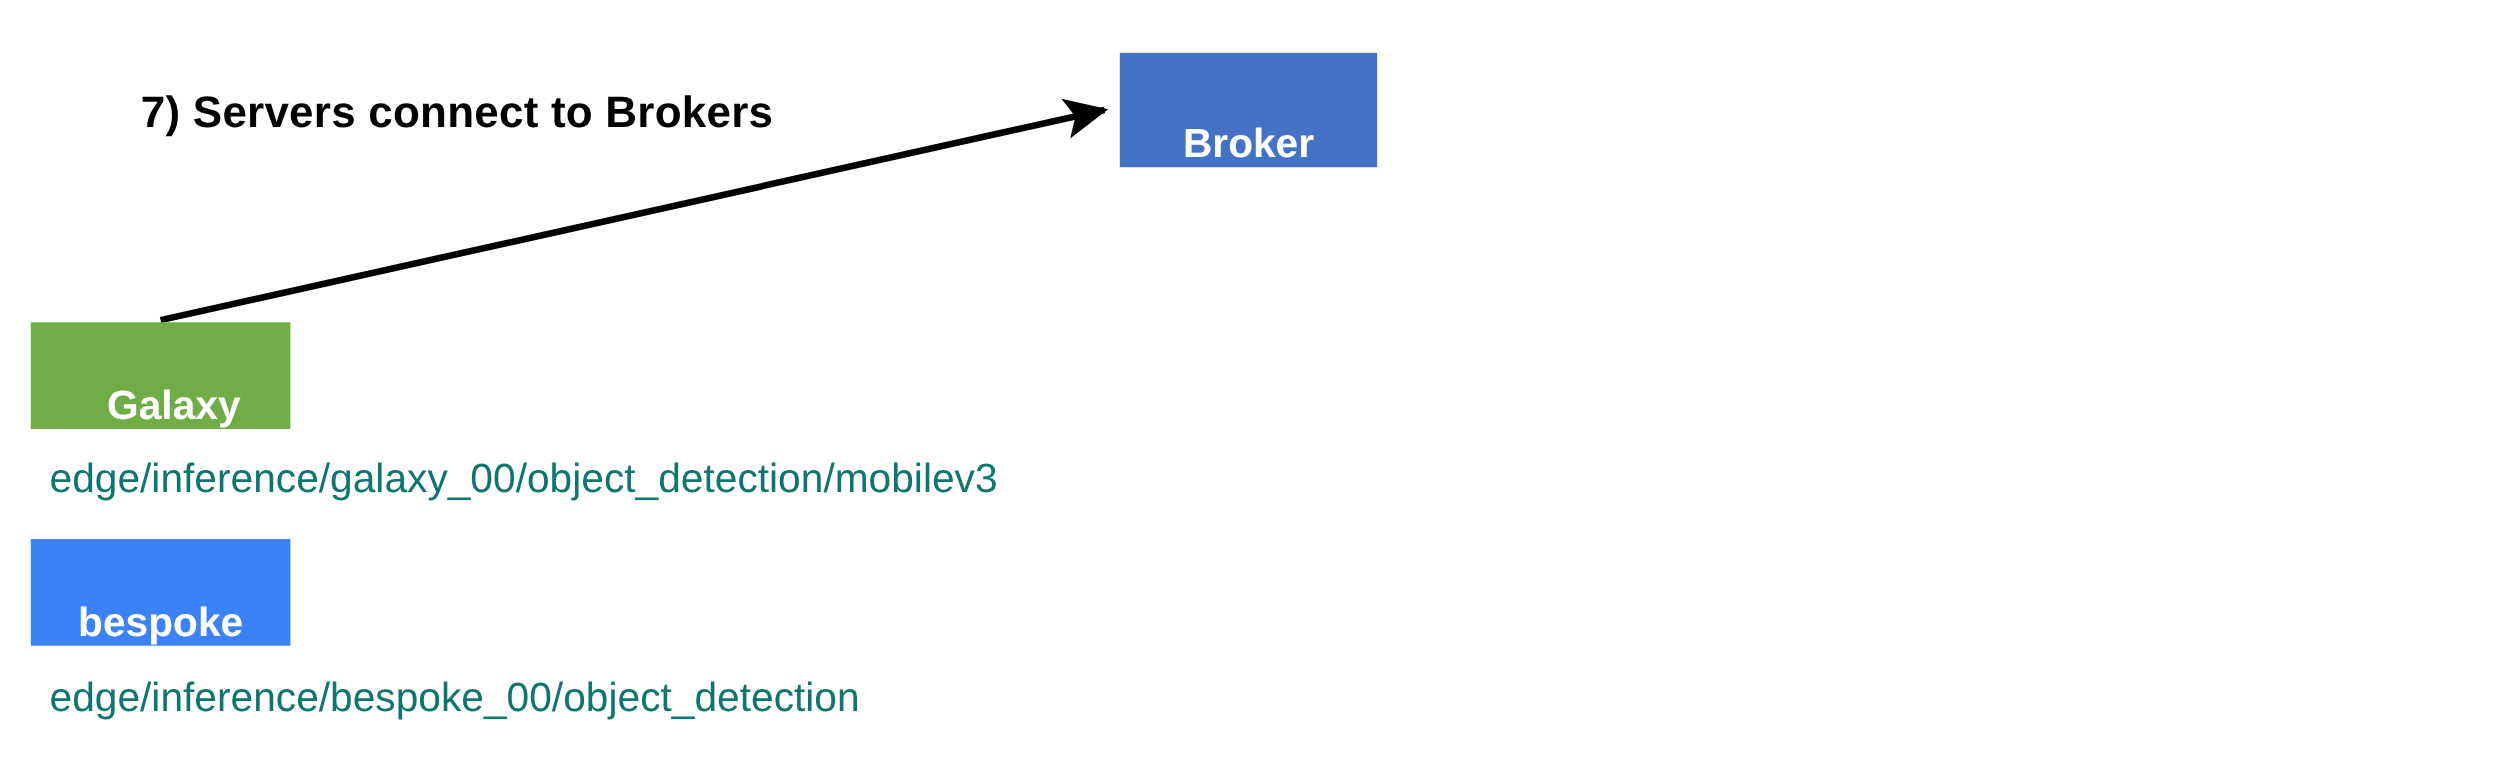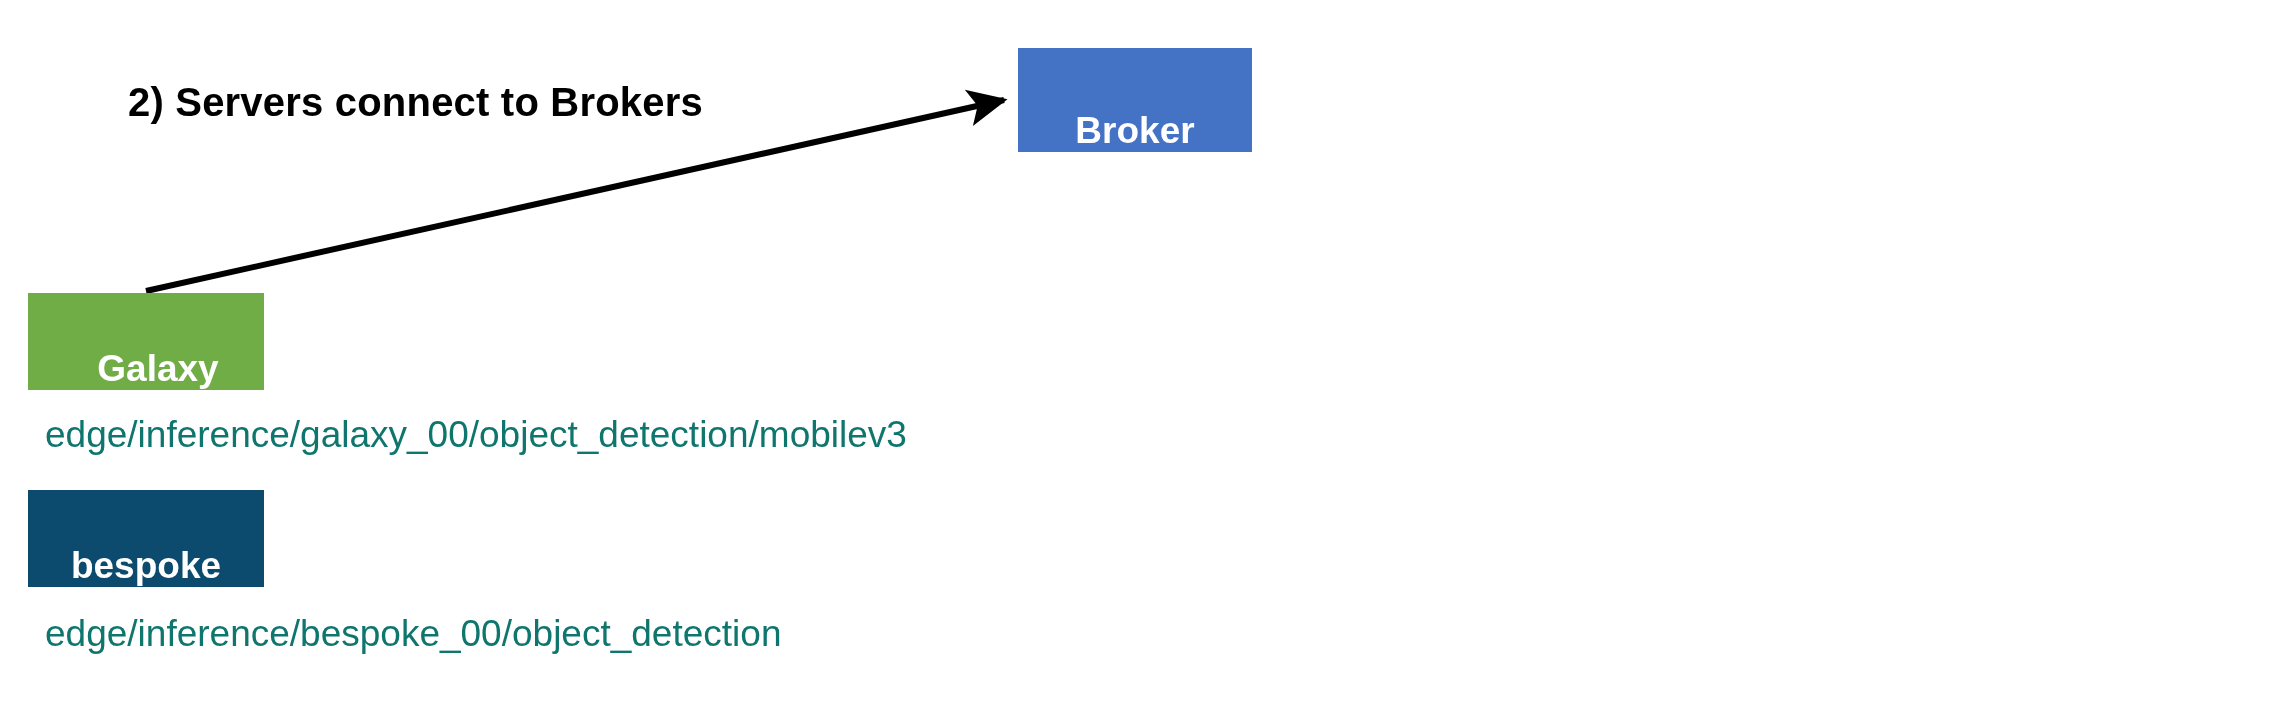--- a/index.html
+++ b/index.html
@@ -52,21 +52,21 @@
     width: 236px;
     height: 97px;
     background: #70ad47;
     padding-left: 24px;
   }
   #bespoke-node {
     left: 28px;
     top: 490px;
     width: 236px;
     height: 97px;
-    background: #0c4a6e;
+    background: #3b82f6;
   }
   .path-label {
     position: absolute;
     left: 45px;
     font-size: 37px;
     font-weight: normal;
     color: #0f766e;
     white-space: nowrap;
   }
   #galaxy-path-label { top: 414px; }
@@ -78,21 +78,21 @@
     width: 2286px;
     height: 706px;
     pointer-events: none;
   }
 </style>
 </head>
 <body>
 
 <div id="canvas">
 
-  <div class="heading">2) Servers connect to Brokers</div>
+  <div class="heading">7) Servers connect to Brokers</div>
 
   <svg id="connector-svg" viewBox="0 0 2286 706">
     <defs>
       <marker id="arrow-end" markerWidth="7" markerHeight="7" refX="6.0" refY="3.5" orient="auto" markerUnits="strokeWidth">
         <path d="M0,0.4 L6.6,3.5 L0,6.6 L1.5,3.5 Z" fill="#000000"></path>
       </marker>
     </defs>
     <line x1="146" y1="291" x2="1004" y2="100" stroke="#000000" stroke-width="6" marker-end="url(#arrow-end)"></line>
   </svg>
 

